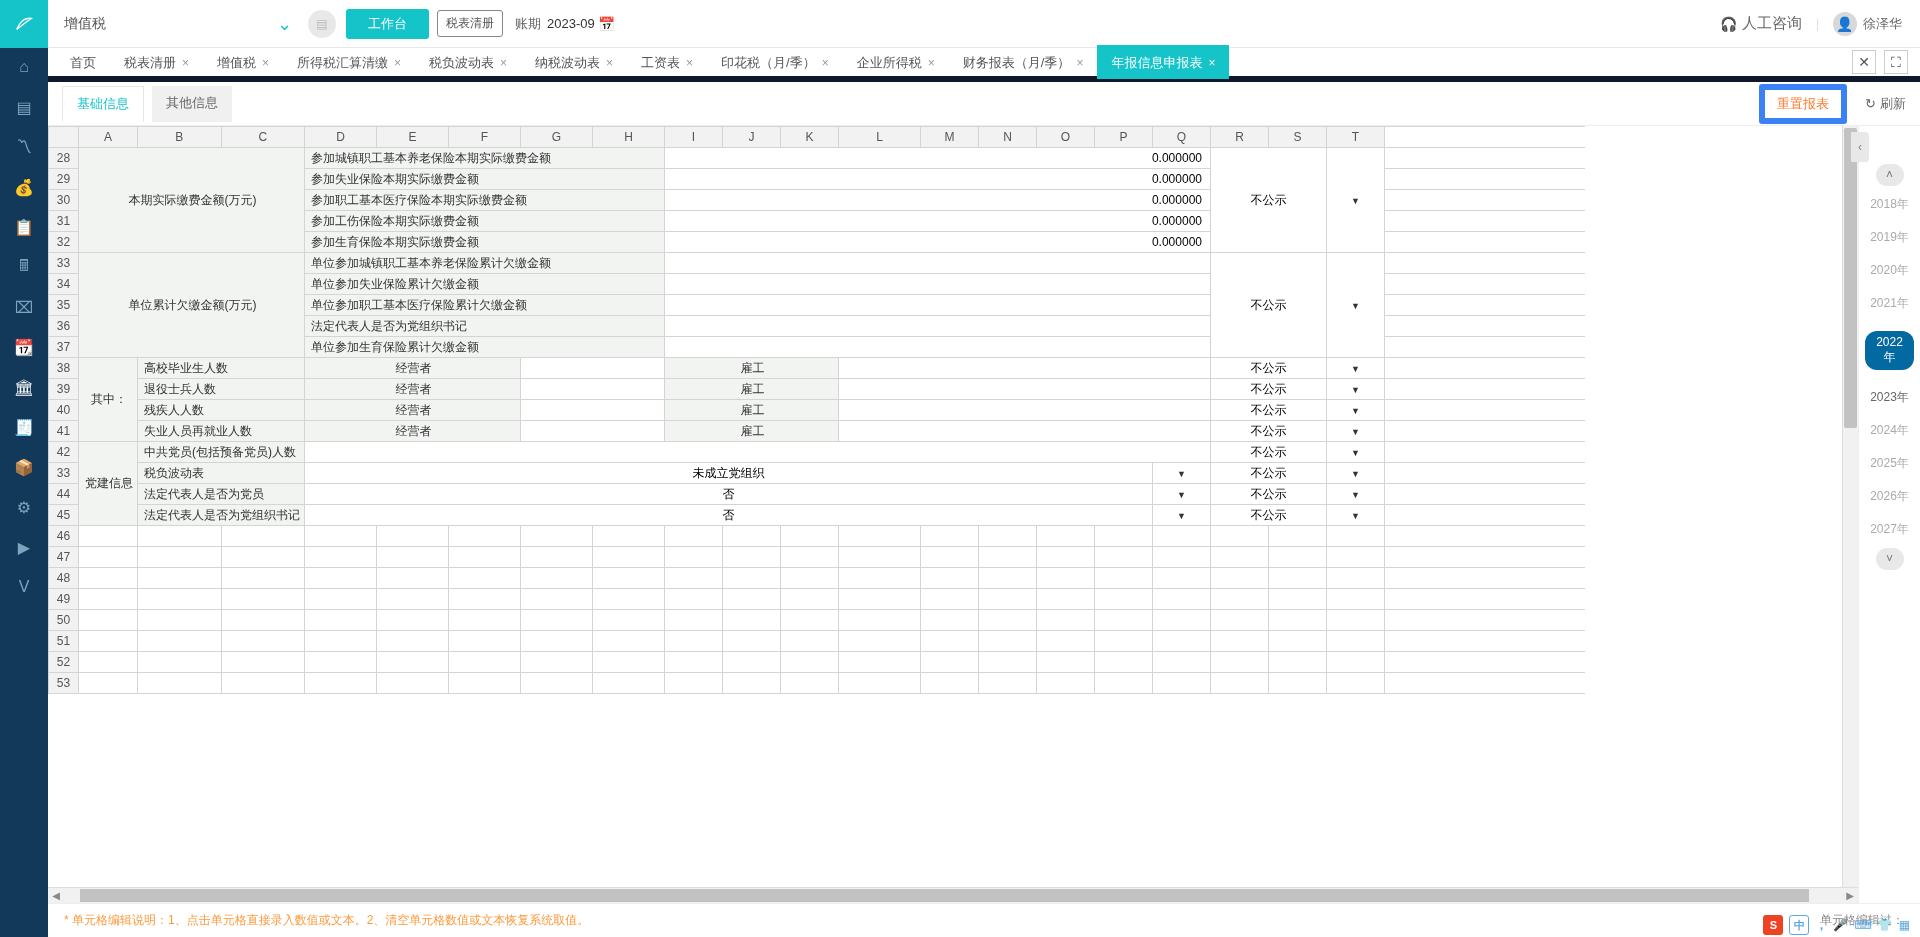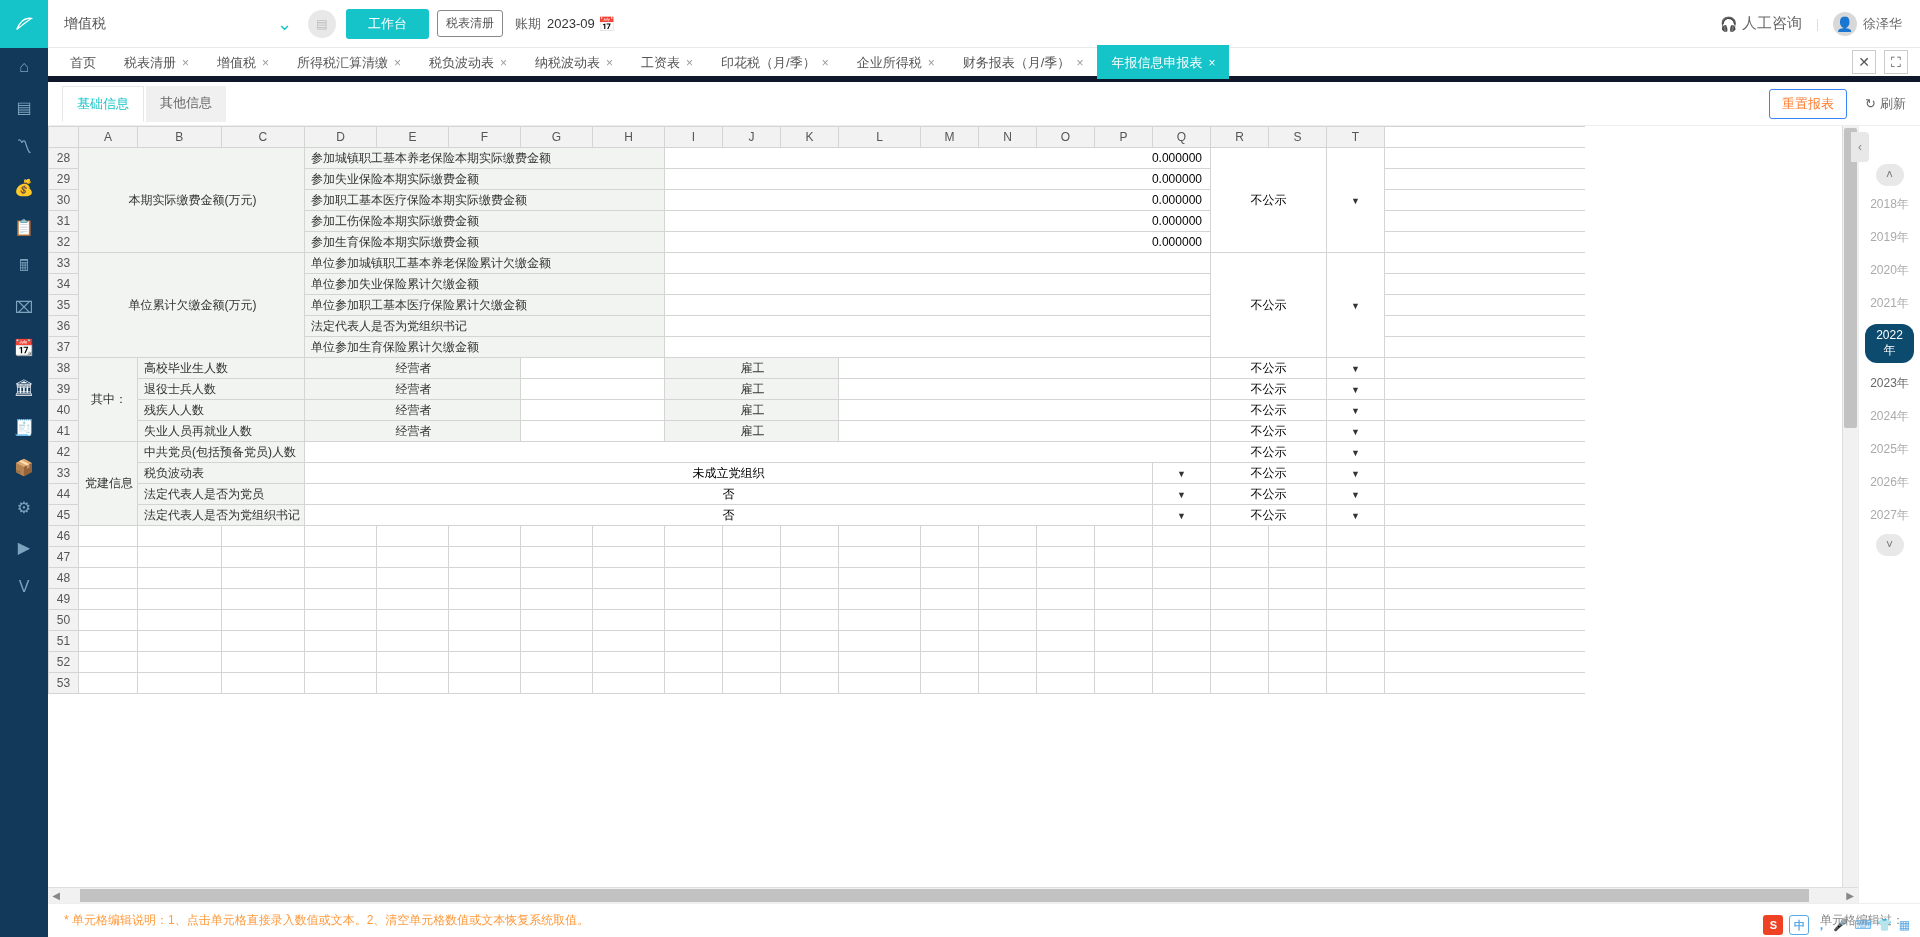--- a/index.html
+++ b/index.html
@@ -29,26 +29,26 @@
 
 .tabs { height: 34px; display: flex; align-items: center; border-bottom: 6px solid #0f172a; padding: 0 8px; background:#fff; position: relative;}
 .tab { padding: 0 14px; height: 34px; display: flex; align-items: center; gap: 4px; font-size: 13px; color: #555; cursor: pointer; border-top: 2px solid transparent; }
 .tab.active { background: #14c4c9; color: #fff; }
 .tab .close { font-size: 12px; color: #999; margin-left: 2px; }
 .tab.active .close { color: #fff; }
 .tabs-right { margin-left: auto; display: flex; gap: 8px; padding-right: 4px; }
 .tab-action { width: 24px; height: 24px; border: 1px solid #ccc; display: flex; align-items: center; justify-content: center; font-size: 14px; cursor: pointer; color: #555; background:#fff;}
 
 .subtabs-row { height: 44px; display: flex; align-items: center; padding: 0 14px; background:#fff; border-bottom:1px solid #eee;}
-.subtabs { display: flex; gap: 2px; }
+.subtabs { display: flex; gap: 8px; }
 .subtab { padding: 8px 14px; font-size: 13px; color: #666; cursor: pointer; background:#eee; }
 .subtab.active { color: #14c4c9; background:#fff; border:1px solid #e6e6e6; border-bottom-color:#fff;}
 .subtab:not(.active){ background:#f0f0f0;}
 .subtabs-right { margin-left: auto; display: flex; align-items: center; gap: 18px; }
-.btn-reset { border: 1px solid #3b82f6; color: #ff7b2e; background: #fff; padding: 5px 12px; border-radius: 3px; font-size: 13px; cursor: pointer; }
+.btn-reset { border: 6px solid #3b82f6; color: #ff7b2e; background: #fff; padding: 5px 12px; border-radius: 3px; font-size: 13px; cursor: pointer; }
 .refresh { color: #666; font-size: 13px; cursor: pointer; display:flex; align-items:center; gap:4px;}
 .refresh::before{content:"↻"; font-size:13px;}
 
 .sheet-wrap { position: absolute; left: 0; right: 62px; top: 78px; bottom: 34px; background: #fff; display:flex; flex-direction:column;}
 .sheet-inner { flex:1; position:relative; display:flex; }
 .sheet-scroll { flex:1; overflow:hidden; position:relative;}
 .vscroll { width: 16px; background: #f1f1f1; border-left:1px solid #ddd; position:relative;}
 .vscroll-thumb { position:absolute; left:1px; right:1px; background:#c2c2c2; border-radius:2px;}
 .hscroll { height: 16px; background: #f1f1f1; border-top:1px solid #ddd; display:flex; position:relative;}
 .hscroll-track{ flex:1; position:relative; margin: 0 16px;}
@@ -63,21 +63,21 @@
 .col-head { height: 18px; }
 td.label { background: #f2f4f2; color: #333; text-align: left; padding-left: 6px; }
 td.value { text-align: right; padding-right: 8px; }
 td.sel { text-align: center; }
 .extra-col { background:#fff;}
 
 .year-rail { position: absolute; right: 0; top: 78px; bottom: 34px; width: 62px; background: #fff; border-left:1px solid #eee; display: flex; flex-direction: column; align-items: center; padding-top: 6px; }
 .rail-btn { width: 28px; height: 22px; border-radius: 12px; background: #e8e8e8; color: #777; display: flex; align-items: center; justify-content: center; cursor: pointer; font-size:12px; margin:2px 0;}
 .year-item { font-size: 12px; color: #aaa; padding: 8px 0; cursor: pointer; width:100%; text-align:center;}
 .year-item.selectable { color: #666; }
-.year-item.active { background: #0c4a6e; color: #fff; border-radius: 12px; margin: 4px 6px; width: auto; padding: 4px 10px;}
+.year-item.active { background: #0369a1; color: #fff; border-radius: 12px; margin: 11px 6px; width: auto; padding: 4px 10px;}
 .rail-mid{flex:0 0 auto; margin-left:-8px; width:18px; height:30px; background:#e8e8e8; border-radius:0 4px 4px 0; display:flex;align-items:center;justify-content:center;color:#888; font-size:12px; align-self:flex-start;}
 
 .footer { position: absolute; left: 0; right: 0; bottom: 0; height: 34px; background: #fff; border-top: 1px solid #eee; display: flex; align-items: center; padding: 0 16px; }
 .footer-note { color: #ff9a3c; font-size: 12px; }
 .footer-right { margin-left: auto; color: #888; font-size: 12px; }
 
 .ime-bar { position: fixed; right: 10px; bottom: 2px; display: flex; gap: 6px; align-items: center; }
 .ime-ico { width: 20px; height: 20px; border-radius: 3px; display:flex; align-items:center; justify-content:center; font-size:11px; font-weight:bold; color:#fff;}
 .dropdown-caret{ color:#333; font-size:9px;}
 </style>

